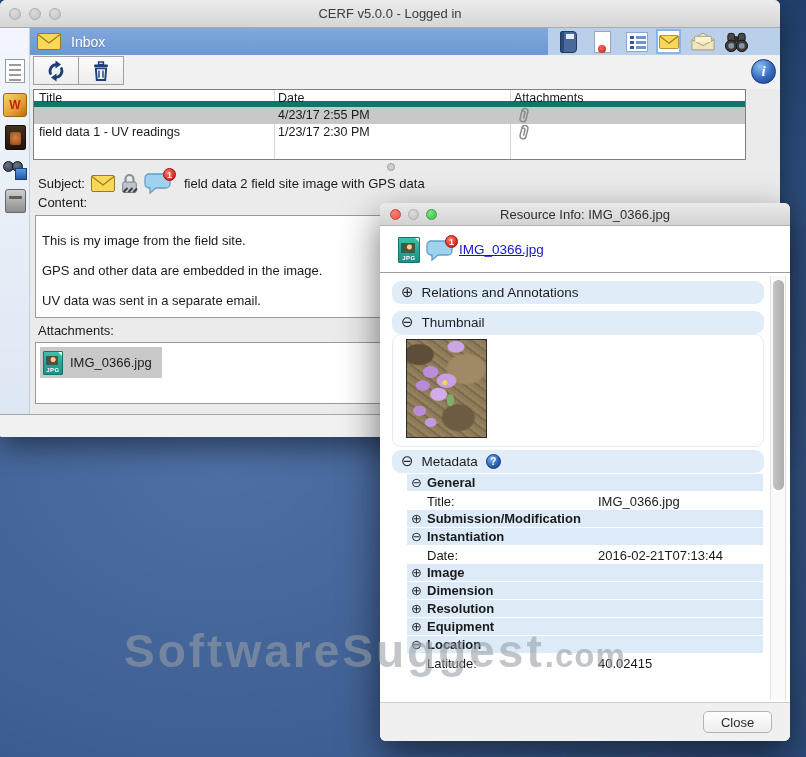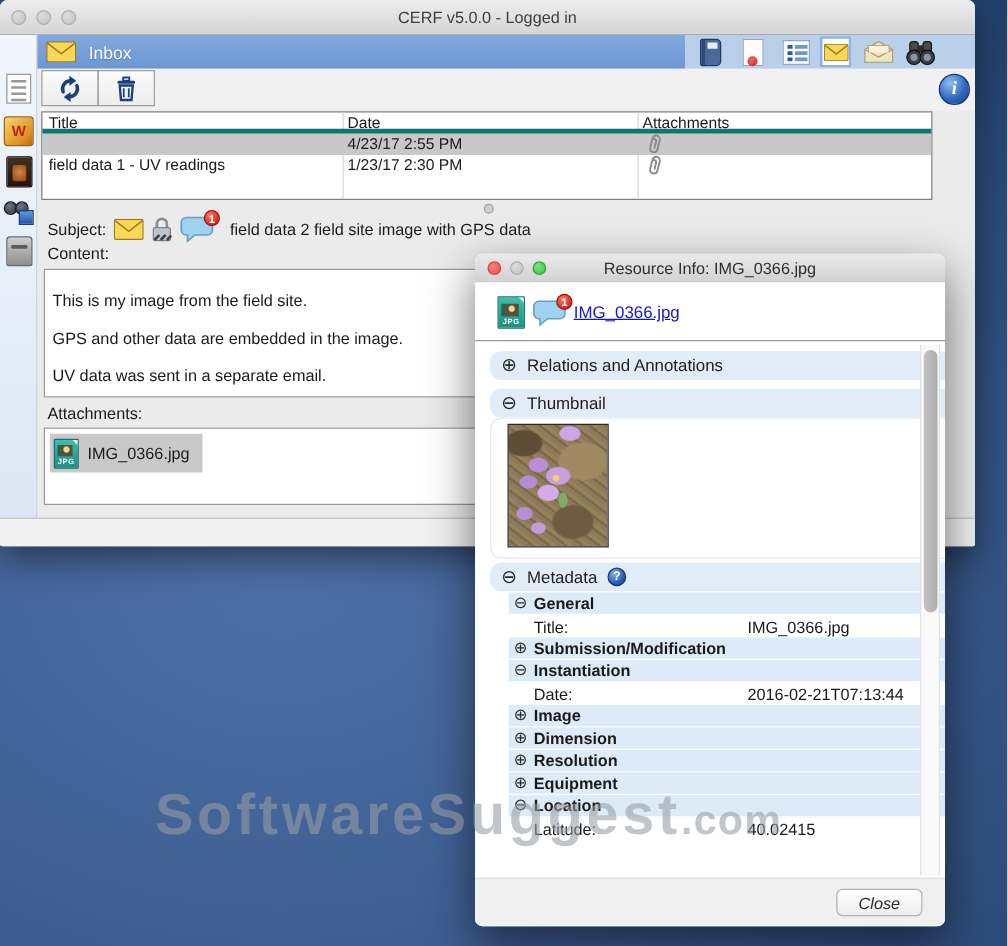--- a/index.html
+++ b/index.html
@@ -56,21 +56,21 @@
   .mw-toolbar { position:absolute; left:30px; top:55px; width:750px; height:34px; background:#f1f1f1; }
   .btn-group { position:absolute; left:3px; top:1px; display:flex; }
   .tb-btn { width:46px; height:29px; border:1px solid #a0a0a0; background:linear-gradient(#fbfbfb,#ededed); display:flex; align-items:center; justify-content:center; margin-right:-1px; }
   .info-ic { position:absolute; left:721px; top:4px; width:25px; height:25px; border-radius:50%;
         background:radial-gradient(circle at 35% 28%, #8cc0f2, #3668bc 55%, #1c3f8c); border:1px solid #17357c;
         color:#fff; font-family:"Liberation Serif",serif; font-style:italic; font-weight:bold; font-size:15px;
         display:flex; align-items:center; justify-content:center; }
 
   .mw-content { position:absolute; left:30px; top:89px; width:750px; height:325px; background:#ebebeb; }
   .mtable { position:absolute; left:3px; top:0; width:713px; height:71px; background:#fff; border:1px solid #7f7f7f; font-size:12.5px; }
-  .t-head { position:relative; height:17px; border-bottom:4px solid #0f766e; }
+  .t-head { position:relative; height:17px; border-bottom:6px solid #0f766e; }
   .t-row  { position:relative; height:17px; }
   .t-row.sel { background:#c8c8c8; }
   .c-title { position:absolute; left:5px; top:0; line-height:17px; white-space:nowrap; }
   .c-date  { position:absolute; left:244px; top:0; line-height:17px; white-space:nowrap; }
   .c-att   { position:absolute; left:480px; top:0; line-height:17px; }
   .vline { position:absolute; top:0; bottom:0; width:1px; background:#d8d8d8; }
   .clip { display:inline-block; transform:rotate(14deg); margin-left:3px; }
 
   .splitter-dot { position:absolute; left:357px; top:74px; width:8px; height:8px; border-radius:50%; background:#cfcfcf; border:1px solid #9e9e9e; }
 
@@ -90,21 +90,21 @@
   .attach-item { position:absolute; left:4px; top:4px; height:31px; display:flex; align-items:center; gap:7px; background:#c9c9c9; padding:0 10px 0 3px; }
 
   .jpg-ic { position:relative; width:20px; height:24px; background:linear-gradient(#3cc0ae,#1d8f85); border:1px solid #11756c; border-radius:1px; overflow:hidden; }
   .jpg-ic .fold { position:absolute; right:-1px; top:-1px; width:0; height:0; border-left:6px solid transparent; border-top:6px solid #eef6f5; }
   .jpg-ic .pic { position:absolute; left:2px; top:4px; width:12px; height:9px; background:radial-gradient(circle at 60% 40%, #e8d9a0 0 2px, #6b4a2a 3px, #2f5e54 70%); }
   .jpg-ic .lab { position:absolute; left:0; right:0; bottom:1px; text-align:center; font-size:6px; font-weight:bold; color:#fff; letter-spacing:.5px; }
 
   .mw-statusbar { position:absolute; left:0; top:414px; width:780px; height:23px; background:#f1f1f1; border-top:1px solid #a6a6a6; border-radius:0 0 2px 2px; }
 
   
-  .dlg { position:absolute; left:380px; top:203px; width:376px; height:538px; background:#fff; border-radius:6px;
+  .dlg { position:absolute; left:380px; top:203px; width:410px; height:538px; background:#fff; border-radius:6px;
         box-shadow:0 14px 38px rgba(0,0,0,.55);padding-left:40px; }
   .dlg-titlebar { position:absolute; left:0; top:0; right:0; height:23px; background:linear-gradient(#eaeaea,#d2d2d2);
         border-bottom:1px solid #b2b2b2; border-radius:6px 6px 0 0; }
   .dlg-titlebar .tl { top:6px; width:11px; height:11px; }
   .dlg-titlebar .win-title { height:23px; line-height:23px; color:#2e2e2e; }
   .dlg-head { position:absolute; left:0; top:23px; right:0; height:47px; border-bottom:1px solid #9c9c9c; background:#fff; }
   .dlg-head .jpg-ic { position:absolute; left:18px; top:11px; width:22px; height:26px; }
   .dlg-head .bubble-wrap { position:absolute; left:46px; top:13px; }
   .res-link { position:absolute; left:79px; top:16px; color:#1515c8; text-decoration:underline; font-size:13.5px; }
 
@@ -134,21 +134,21 @@
       radial-gradient(ellipse 22px 18px at 65% 80%, #6e5c42 0 70%, transparent 80%),
       radial-gradient(ellipse 20px 14px at 15% 15%, #5e4e38 0 70%, transparent 80%),
       repeating-linear-gradient(37deg, #8d7a5c 0 3px, #7c6a4e 3px 5px, #968258 5px 8px); }
   .meta-panel { position:absolute; left:12px; top:200px; width:372px; height:222px; }
   .m-row { position:relative; margin-left:15px; width:356px; height:18px; display:flex; align-items:center; font-size:13px; }
   .m-row.cat { background:#dcebf7; border-bottom:1.5px solid #fff; }
   .m-row .tgl { width:20px; padding-left:4px; font-size:13px; }
   .m-row.cat .m-label { font-weight:bold; }
   .m-value { position:absolute; left:191px; white-space:nowrap; }
 
-  .dlg-footer { position:absolute; left:0; right:0; bottom:0; height:39px; background:#f0f0f0; border-top:1px solid #cfcfcf; border-radius:0 0 6px 6px;font-style:italic; }
+  .dlg-footer { position:absolute; left:0; right:0; bottom:0; height:39px; background:#f0f0f0; border-top:1px solid #cfcfcf; border-radius:0 0 6px 6px; }
   .close-btn { position:absolute; right:18px; top:8px; width:69px; height:22px; border-radius:5px; border:1px solid #b3b3b3;
         background:linear-gradient(#ffffff,#ededed); font-size:13px; color:#2a2a2a; display:flex; align-items:center; justify-content:center; }
 
   
   .env-svg, .lock-svg, .bubble-svg, .clip-svg, .binoc-svg, .openv-svg, .refresh-svg, .trash-svg { display:block; }
 
   .watermark { position:absolute; left:124px; top:624px; z-index:50; pointer-events:none; white-space:nowrap;
         font-weight:bold; font-size:46px; letter-spacing:3px; color:rgba(150,156,164,0.58); }
   .watermark .wm-suffix { font-size:33px; letter-spacing:1px; }
 </style>

